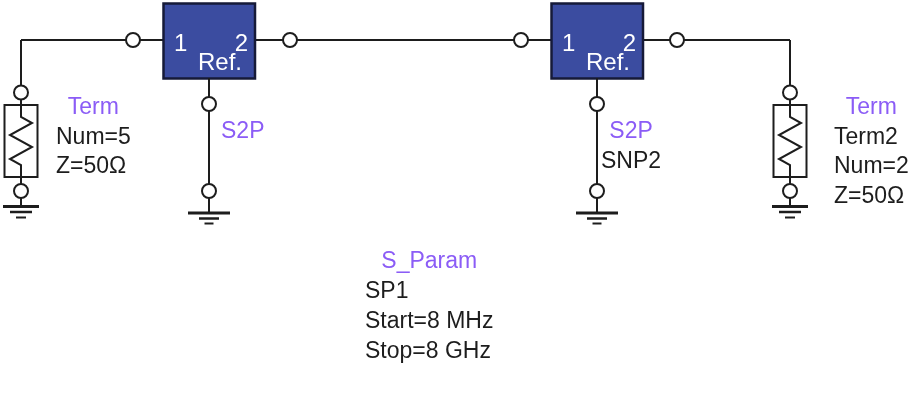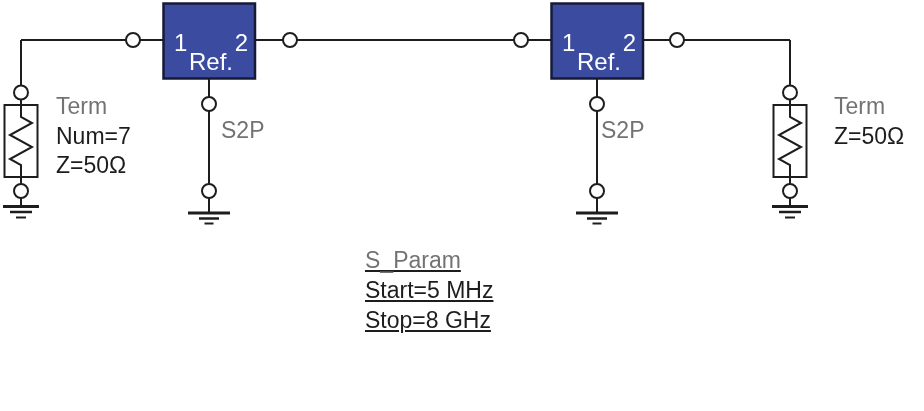--- a/index.html
+++ b/index.html
@@ -15,39 +15,39 @@
   .canvas svg { position: absolute; left: 0; top: 0; }
 
   
   .label-block {
     position: absolute;
     font-size: 23px;
     line-height: 29.5px;
     white-space: nowrap;
     color: #1d1d1d;
   }
-  .label-block .type-name { color: #737373; }
-  .sparam-block { line-height: 30px; text-decoration: underline; }
+  .label-block .type-name { color: #8b5cf6; text-align: center; }
+  .sparam-block { line-height: 30px; }
 
   
   .box-labels {
     position: absolute;
     width: 92px;
     height: 75px;
     color: #ffffff;
     font-size: 24px;
     line-height: 24px;
   }
   .box-labels .pin-num { position: absolute; top: 28px; }
   .box-labels .pin-1 { left: 11px; }
   .box-labels .pin-2 { right: 7px; }
   .box-labels .ref-label {
     position: absolute;
     top: 47px;
-    left: 2px;
+    left: 11px;
     width: 100%;
     text-align: center;
   }
 </style>
 </head>
 <body>
 
 <div class="canvas">
 
   <svg width="924" height="411" viewBox="0 0 924 411">
@@ -136,36 +136,40 @@
   </div>
 
   <div class="box-labels" style="left:551px; top:3px;">
     <span class="pin-num pin-1">1</span>
     <span class="pin-num pin-2">2</span>
     <span class="ref-label">Ref.</span>
   </div>
 
   <div class="label-block" style="left:56px; top:92px;">
     <div class="type-name">Term</div>
-    <div>Num=7</div>
+    <div>Num=5</div>
     <div>Z=50Ω</div>
   </div>
 
   <div class="label-block" style="left:221px; top:116px;">
     <div class="type-name">S2P</div>
   </div>
 
   <div class="label-block" style="left:601px; top:116px;">
     <div class="type-name">S2P</div>
+    <div>SNP2</div>
   </div>
 
   <div class="label-block" style="left:834px; top:92px;">
     <div class="type-name">Term</div>
+    <div>Term2</div>
+    <div>Num=2</div>
     <div>Z=50Ω</div>
   </div>
 
   <div class="label-block sparam-block" style="left:365px; top:245px;">
     <div class="type-name">S_Param</div>
-    <div>Start=5 MHz</div>
+    <div>SP1</div>
+    <div>Start=8 MHz</div>
     <div>Stop=8 GHz</div>
   </div>
 
 </div>
 
 </body></html>

